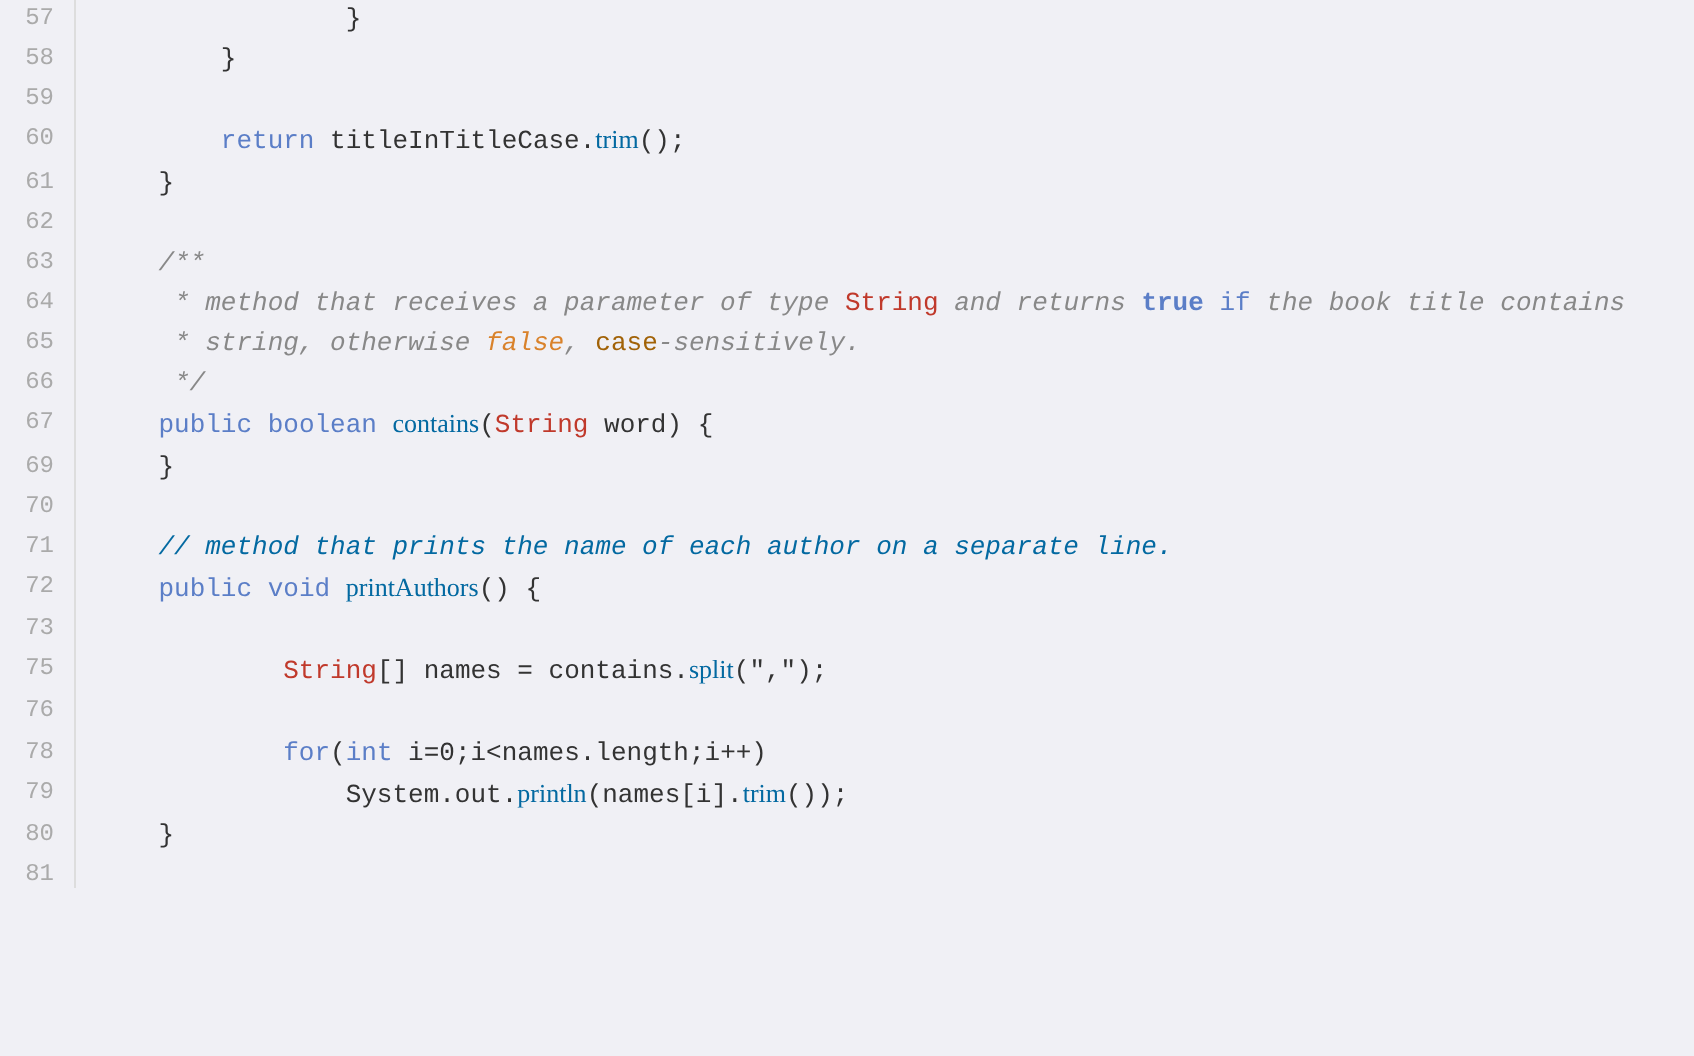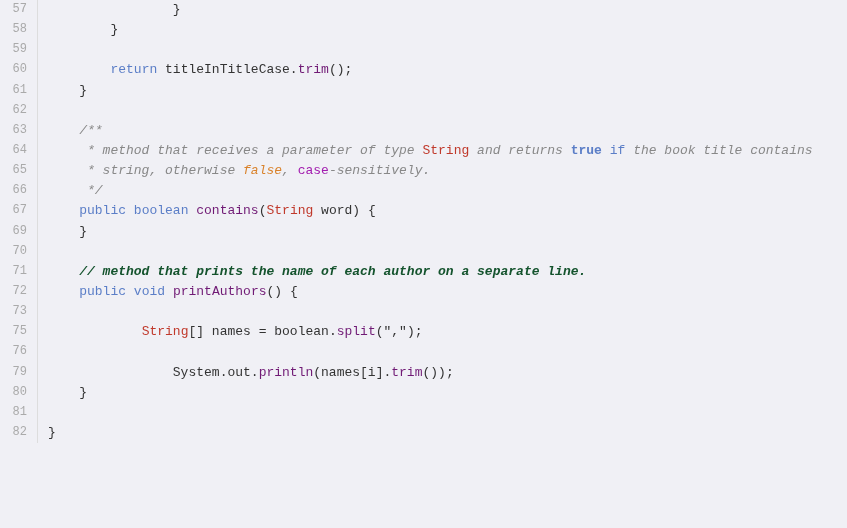--- a/index.html
+++ b/index.html
@@ -33,29 +33,29 @@
       background: #f0f0f5;
       border-right: 1px solid #ddd;
       line-height: 1.55;
     }
     .line-code {
       padding-left: 10px;
       white-space: pre;
       line-height: 1.55;
       flex: 1;
     }
-    .comment { color: #14532d; font-style: italic; font-weight: bold; }
+    .comment { color: #0369a1; font-style: italic; }
     .javadoc { color: #888; font-style: italic; }
-    .method { color: #701a75; }
+    .method { color: #0369a1; font-family: Liberation Serif, serif; }
     .string-type { color: #c0392b; font-weight: normal; }
     .plain { color: #333; }
     .return-kw { color: #5b7ec7; }
     .highlight-true { color: #5b7ec7; font-weight: bold; }
     .highlight-false { color: #d9822b; font-style: italic; }
-    .highlight-case { color: #a21caf; }
+    .highlight-case { color: #a16207; }
     .highlight-for { color: #5b7ec7; }
     .highlight-if { color: #5b7ec7; }
     .highlight-public { color: #5b7ec7; }
     .highlight-boolean { color: #5b7ec7; }
     .highlight-void { color: #5b7ec7; }
     .highlight-int { color: #5b7ec7; }
   </style>
 </head>
 <body>
 
@@ -120,25 +120,29 @@
       <div class="line-row">
         <div class="line-num">72</div>
         <div class="line-code"><span class="plain">    </span><span class="highlight-public">public</span><span class="plain"> </span><span class="highlight-void">void</span><span class="plain"> </span><span class="method">printAuthors</span><span class="plain">() {</span></div>
       </div>
       <div class="line-row">
         <div class="line-num">73</div>
         <div class="line-code">&nbsp;</div>
       </div>
       <div class="line-row">
         <div class="line-num">75</div>
-        <div class="line-code"><span class="plain">            </span><span class="string-type">String</span><span class="plain">[] names </span><span class="plain">=</span><span class="plain"> boolean.</span><span class="method">split</span><span class="plain">(",");</span></div>
+        <div class="line-code"><span class="plain">            </span><span class="string-type">String</span><span class="plain">[] names </span><span class="plain">=</span><span class="plain"> contains.</span><span class="method">split</span><span class="plain">(",");</span></div>
       </div>
       <div class="line-row">
         <div class="line-num">76</div>
         <div class="line-code">&nbsp;</div>
+      </div>
+      <div class="line-row">
+        <div class="line-num">78</div>
+        <div class="line-code"><span class="plain">            </span><span class="highlight-for">for</span><span class="plain">(</span><span class="highlight-int">int</span><span class="plain"> i=0;i&lt;names.length;i++)</span></div>
       </div>
       <div class="line-row">
         <div class="line-num">79</div>
         <div class="line-code"><span class="plain">                System.out.</span><span class="method">println</span><span class="plain">(names[i].</span><span class="method">trim</span><span class="plain">());</span></div>
       </div>
       <div class="line-row">
         <div class="line-num">80</div>
         <div class="line-code"><span class="plain">    }</span></div>
       </div>
       <div class="line-row">

